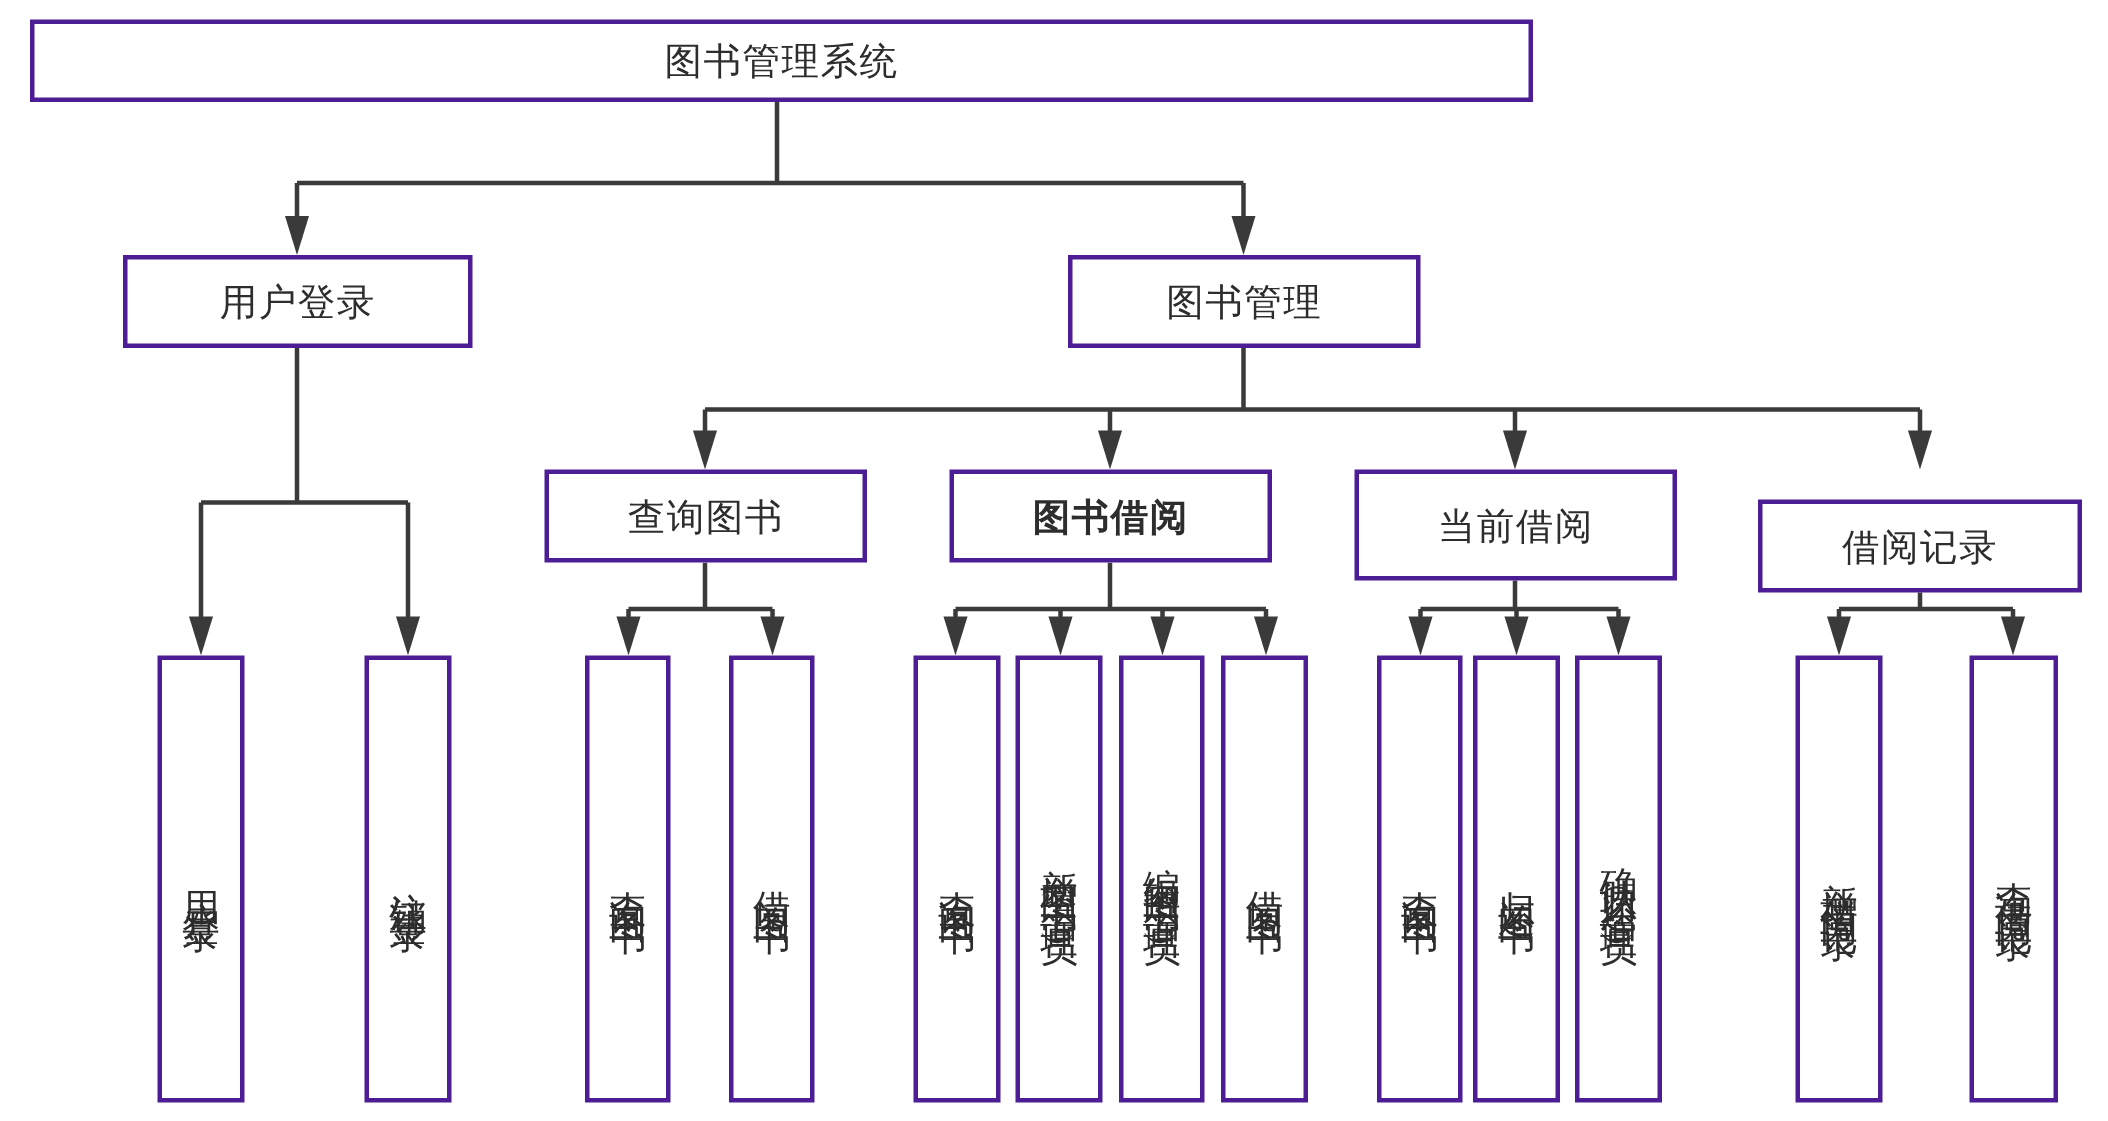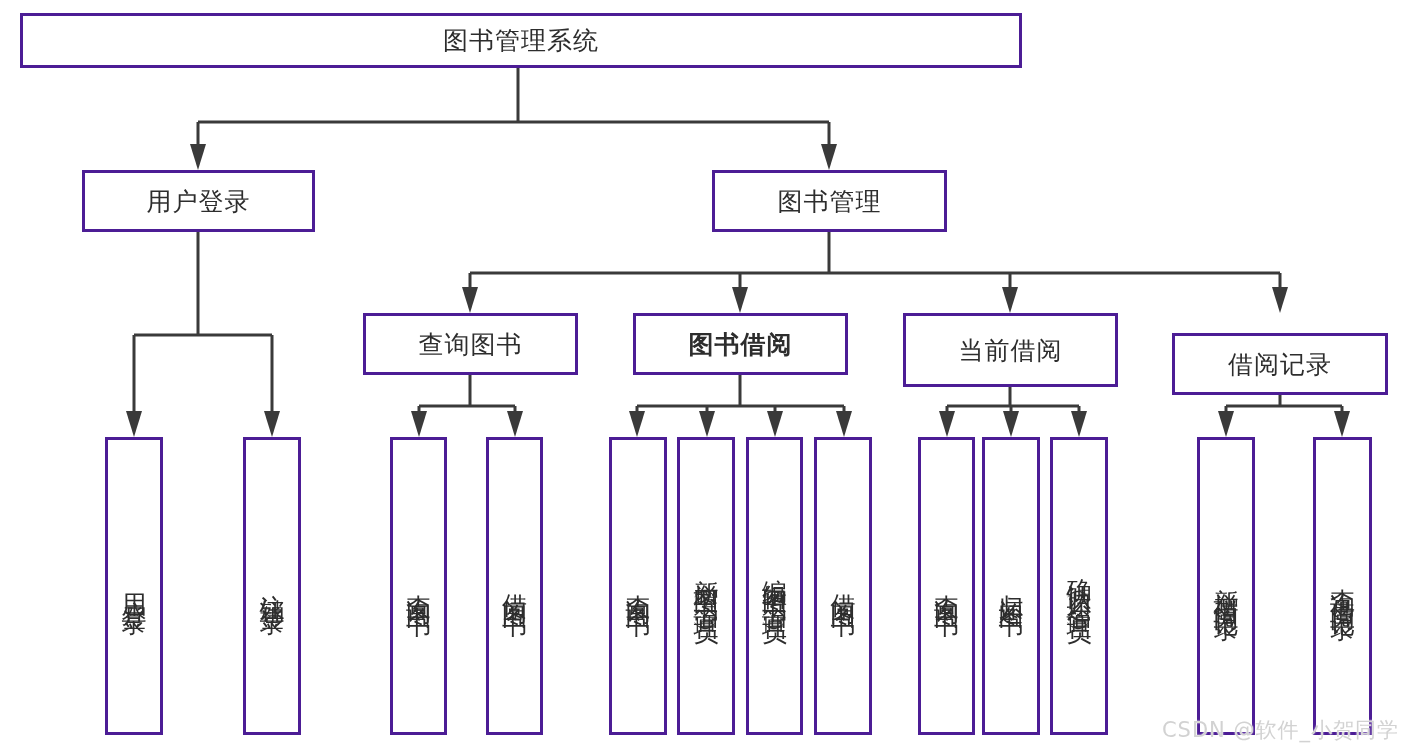--- a/index.html
+++ b/index.html
@@ -141,15 +141,14 @@
     <span class="vtext">确认归还（管理员）</span>
   </div>
 
   <div class="node leaf" style="left:1197px; top:437px; width:58px; height:298px;">
     <span class="vtext">新增借阅记录</span>
   </div>
   <div class="node leaf" style="left:1313px; top:437px; width:59px; height:298px;">
     <span class="vtext">查询借阅记录</span>
   </div>
 
-  <div class="watermark">CSDN @软件_小贺同学</div>
 
 </div>
 
 </body></html>

